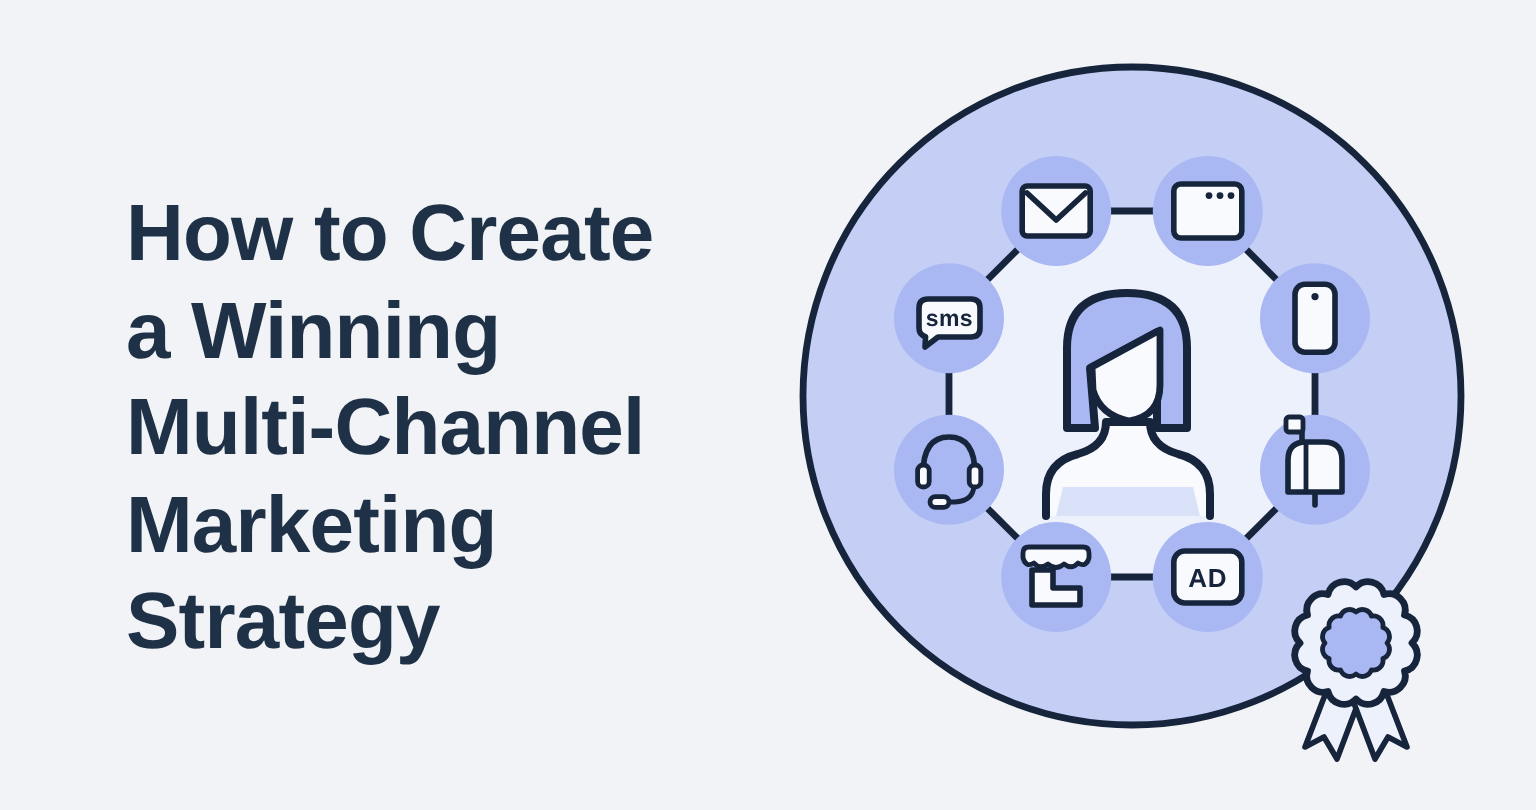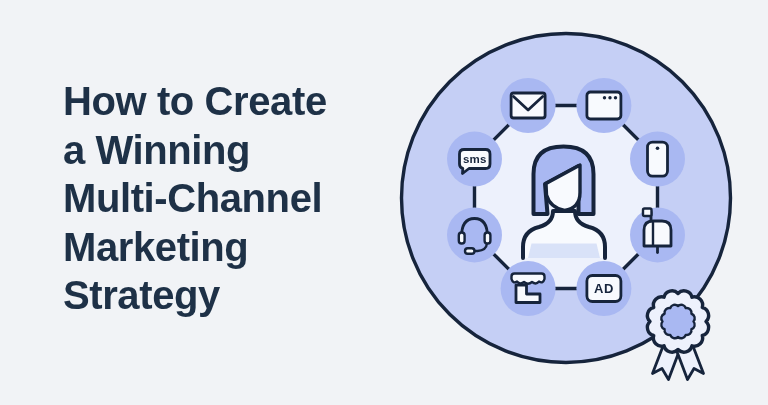--- a/index.html
+++ b/index.html
@@ -13,21 +13,21 @@
     --c-shirt:#d9e2f8;
   }
   *{box-sizing:border-box}
   html,body{margin:0;padding:0}
   body{background:#888;font-family:"Liberation Sans",sans-serif}
   .canvas{
     position:relative;width:768px;height:405px;overflow:hidden;
     background:var(--c-background);
   }
   .title{
-    position:absolute;left:63px;top:77px;margin:0;
+    position:absolute;left:63px;top:93px;margin:0;
     font-family:"Liberation Sans",sans-serif;
     font-weight:bold;font-size:40px;line-height:48.5px;letter-spacing:-0.4px;
     color:var(--c-title);white-space:pre-line;
   }
   .illo{position:absolute;left:0;top:0;width:768px;height:405px;display:block}
   
   .st{stroke:var(--c-outline);stroke-linecap:round;stroke-linejoin:round;fill:none}
   .sw2{stroke-width:2.4}
   .sw3{stroke-width:2.8}
   .swm{stroke-width:3.4}

